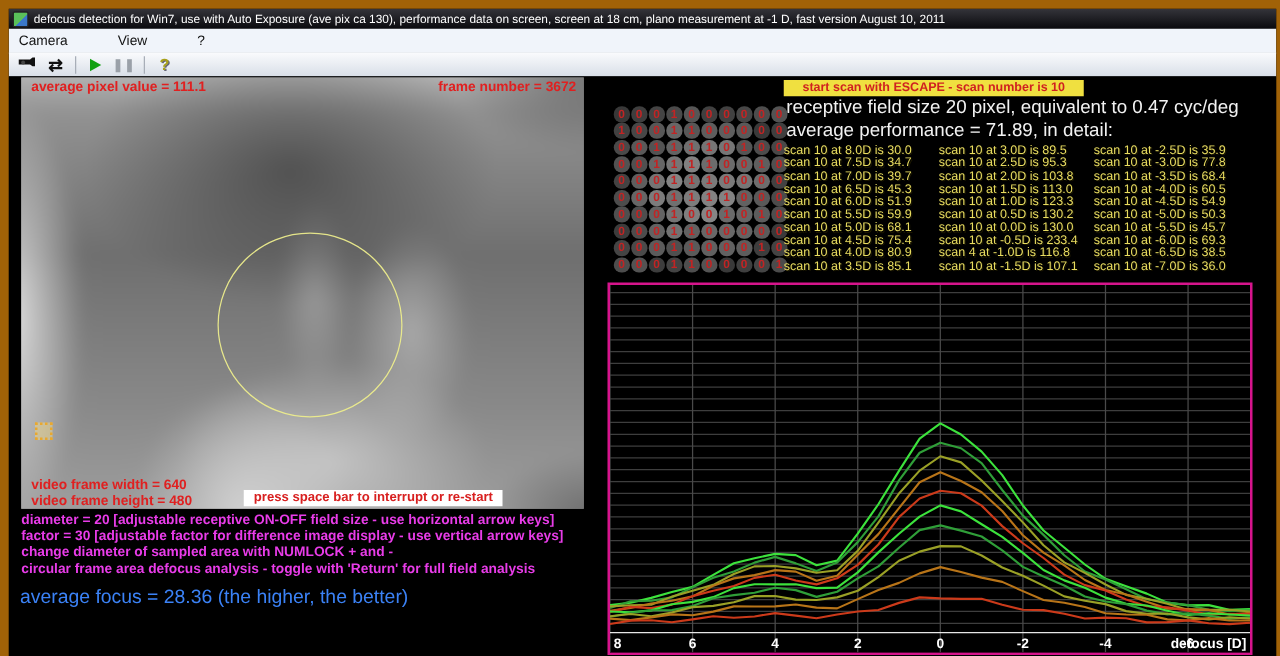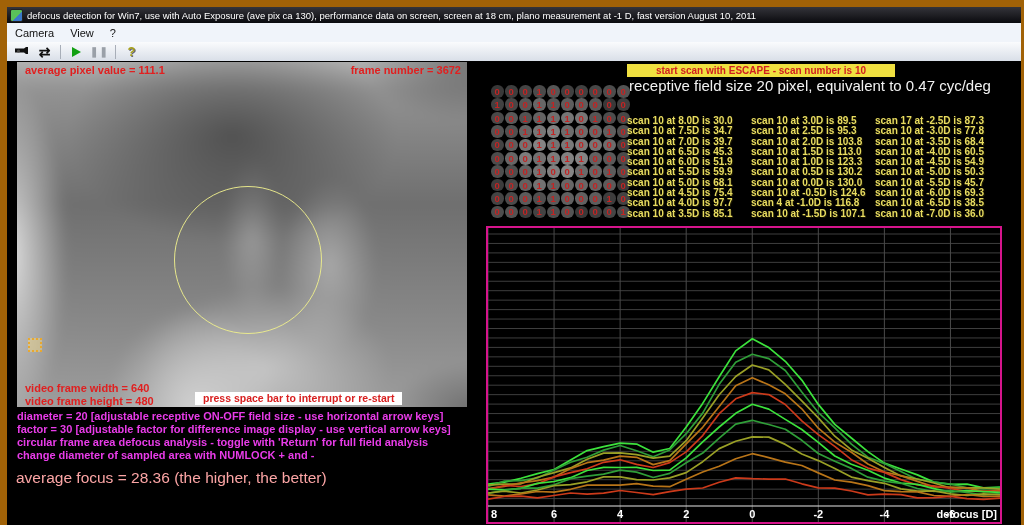--- a/index.html
+++ b/index.html
@@ -3,21 +3,21 @@
 <meta charset="utf-8">
 <style>
   html,body{margin:0;padding:0;background:#fff;}
   body{width:1024px;height:525px;position:relative;font-family:"Liberation Sans",sans-serif;}
   .window{position:absolute;left:0;top:0;width:1014px;height:519px;background:#000;border:7px solid #a16207;overflow:hidden;}
   
   .titlebar{position:absolute;left:0;top:0;right:0;height:16px;background:linear-gradient(#34343a,#0a0a0e);display:flex;align-items:center;gap:4px;padding-left:3px;}
   .app-icon{width:11px;height:11px;border-radius:2px;border:1px solid #222;background:linear-gradient(135deg,#5ac05a 55%,#3a78c8 55%);flex:0 0 auto;}
   .title-text{color:#fff;font-size:9.5px;white-space:nowrap;}
   
-  .menubar{position:absolute;left:0;top:16px;right:0;height:19px;background:#f0f4fa;border-bottom:1px solid #c8cdd4;display:flex;align-items:center;font-size:11px;color:#111;}
+  .menubar{position:absolute;left:0;top:16px;right:0;height:19px;background:#f0f4fa;border-bottom:1px solid #c8cdd4;display:flex;align-items:center;font-size:11px;color:#111;gap:24px;}
   .menu-item{padding:0 8px;height:100%;display:flex;align-items:center;cursor:default;}
   
   .toolbar{position:absolute;left:0;top:35px;right:0;height:19px;background:linear-gradient(#fafbfd,#d9dfe8);border-bottom:1px solid #969ca6;display:flex;align-items:center;padding-left:4px;gap:2px;}
   .tb-btn{width:21px;height:16px;display:flex;align-items:center;justify-content:center;}
   .tb-sep{width:1px;height:14px;background:#a8aeb8;margin:0 3px;}
   .play-glyph{width:0;height:0;border-left:9px solid #12a012;border-top:5px solid transparent;border-bottom:5px solid transparent;}
   .pause-glyph{color:#9aa0a8;font-size:10px;font-weight:bold;letter-spacing:1px;}
   .arrows-glyph{color:#101010;font-size:14px;font-weight:bold;line-height:1;}
   .help-glyph{color:#a8a018;font-size:13px;font-weight:bold;text-shadow:1px 1px 0 #667;}
   
@@ -39,33 +39,33 @@
   .focus-marker{position:absolute;left:11px;top:276px;width:10px;height:10px;border:2px dotted #e8a830;background:rgba(255,225,130,.4);}
   .vid-label{position:absolute;color:#e02020;font-weight:bold;font-size:11px;white-space:nowrap;}
   .lbl-avgpix{left:8px;top:2px;}
   .lbl-frame{right:6px;top:2px;}
   .lbl-vw{left:8px;top:320px;}
   .lbl-vh{left:8px;top:333px;}
   .press-space{position:absolute;left:178px;top:330px;height:13px;line-height:13px;background:#fff;color:#d82020;font-weight:bold;font-size:10.5px;padding:0 8px;white-space:nowrap;}
   
   .magenta-lines{position:absolute;left:10px;top:349px;color:#e93ce9;font-weight:bold;font-size:11px;line-height:13px;white-space:nowrap;}
   
-  .summary{position:absolute;left:9px;top:406px;color:#fca5a5;font-size:15.5px;line-height:22px;white-space:nowrap;}
-  
-  .banner{position:absolute;left:620px;top:3px;width:268px;height:13px;line-height:13px;background:#f0e040;color:#d02020;font-weight:bold;font-size:10px;text-align:center;white-space:nowrap;}
+  .summary{position:absolute;left:9px;top:406px;color:#3b82f6;font-size:15.5px;line-height:22px;white-space:nowrap;}
+  
+  .banner{position:absolute;left:620px;top:3px;width:240px;height:13px;line-height:13px;background:#f0e040;color:#d02020;font-weight:bold;font-size:10px;text-align:center;white-space:nowrap;}
   .scan-h{position:absolute;left:622px;color:#f2f2f2;font-size:15px;white-space:nowrap;}
   .scan-h1{top:16px;}
   .scan-h2{top:35px;}
   #dot-grid{position:absolute;left:484px;top:24px;width:141px;height:136px;}
   .dot{position:absolute;width:12.5px;height:12.5px;border-radius:50%;display:flex;align-items:center;justify-content:center;}
   .dot-digit{color:#c22424;font-size:9.5px;font-weight:bold;}
   #scan-cols{position:absolute;left:620px;top:55px;display:flex;}
   .scan-col{width:124px;}
   .scan-col:last-child{width:auto;}
-  .scan-row{color:#e8dc60;font-weight:bold;font-size:10px;line-height:10.3px;white-space:nowrap;text-shadow:1px 1px 0 #1c1800;}
+  .scan-row{color:#e8dc60;font-weight:normal;font-size:10px;line-height:10.3px;white-space:nowrap;text-shadow:1px 1px 0 #1c1800;}
   
   #graph{position:absolute;left:479px;top:165px;width:512px;height:294px;border:2px solid #d6148c;background:#000;}
 </style>
 </head>
 <body>
 
 <div class="window">
 
   <div class="titlebar">
     <div class="app-icon"></div>
@@ -112,30 +112,31 @@
       <div class="vid-label lbl-avgpix">average pixel value = 111.1</div>
       <div class="vid-label lbl-frame">frame number = 3672</div>
       <div class="vid-label lbl-vw">video frame width = 640</div>
       <div class="vid-label lbl-vh">video frame height = 480</div>
       <div class="press-space">press space bar to interrupt or re-start</div>
     </div>
 
     <div class="magenta-lines">
       <div>diameter = 20 [adjustable receptive ON-OFF field size - use horizontal arrow keys]</div>
       <div>factor = 30 [adjustable factor for difference image display - use vertical arrow keys]</div>
+      <div>change diameter of sampled area with NUMLOCK + and -</div>
       <div>circular frame area defocus analysis - toggle with 'Return' for full field analysis</div>
-      <div>change diameter of sampled area with NUMLOCK + and -</div>
     </div>
 
     <div class="summary">
       <div>average focus = 28.36 (the higher, the better)</div>
     </div>
 
     <div class="banner">start scan with ESCAPE  - scan number is 10</div>
     <div class="scan-h scan-h1">receptive field size 20 pixel, equivalent to 0.47 cyc/deg</div>
+    <div class="scan-h scan-h2">average performance = 71.89, in detail:</div>
 
     <div id="dot-grid">
         <div class="dot" style="background: rgb(56, 56, 56); left: 0px; top: 0px;">
           <span class="dot-digit">0</span>
         </div>
         <div class="dot" style="background: rgb(62, 62, 62); left: 14px; top: 0px;">
           <span class="dot-digit">0</span>
         </div>
         <div class="dot" style="background: rgb(68, 68, 68); left: 28px; top: 0px;">
           <span class="dot-digit">0</span>
@@ -435,37 +436,37 @@
     <div id="scan-cols">
         <div class="scan-col">
           <div class="scan-row">scan 10 at 8.0D is 30.0</div>
           <div class="scan-row">scan 10 at 7.5D is 34.7</div>
           <div class="scan-row">scan 10 at 7.0D is 39.7</div>
           <div class="scan-row">scan 10 at 6.5D is 45.3</div>
           <div class="scan-row">scan 10 at 6.0D is 51.9</div>
           <div class="scan-row">scan 10 at 5.5D is 59.9</div>
           <div class="scan-row">scan 10 at 5.0D is 68.1</div>
           <div class="scan-row">scan 10 at 4.5D is 75.4</div>
-          <div class="scan-row">scan 10 at 4.0D is 97.7</div>
+          <div class="scan-row">scan 10 at 4.0D is 80.9</div>
           <div class="scan-row">scan 10 at 3.5D is 85.1</div>
         </div>
         <div class="scan-col">
           <div class="scan-row">scan 10 at 3.0D is 89.5</div>
           <div class="scan-row">scan 10 at 2.5D is 95.3</div>
           <div class="scan-row">scan 10 at 2.0D is 103.8</div>
           <div class="scan-row">scan 10 at 1.5D is 113.0</div>
           <div class="scan-row">scan 10 at 1.0D is 123.3</div>
           <div class="scan-row">scan 10 at 0.5D is 130.2</div>
           <div class="scan-row">scan 10 at 0.0D is 130.0</div>
-          <div class="scan-row">scan 10 at -0.5D is 124.6</div>
+          <div class="scan-row">scan 10 at -0.5D is 233.4</div>
           <div class="scan-row">scan 4 at -1.0D is 116.8</div>
           <div class="scan-row">scan 10 at -1.5D is 107.1</div>
         </div>
         <div class="scan-col">
-          <div class="scan-row">scan 17 at -2.5D is 87.3</div>
+          <div class="scan-row">scan 10 at -2.5D is 35.9</div>
           <div class="scan-row">scan 10 at -3.0D is 77.8</div>
           <div class="scan-row">scan 10 at -3.5D is 68.4</div>
           <div class="scan-row">scan 10 at -4.0D is 60.5</div>
           <div class="scan-row">scan 10 at -4.5D is 54.9</div>
           <div class="scan-row">scan 10 at -5.0D is 50.3</div>
           <div class="scan-row">scan 10 at -5.5D is 45.7</div>
           <div class="scan-row">scan 10 at -6.0D is 69.3</div>
           <div class="scan-row">scan 10 at -6.5D is 38.5</div>
           <div class="scan-row">scan 10 at -7.0D is 36.0</div>
         </div>

